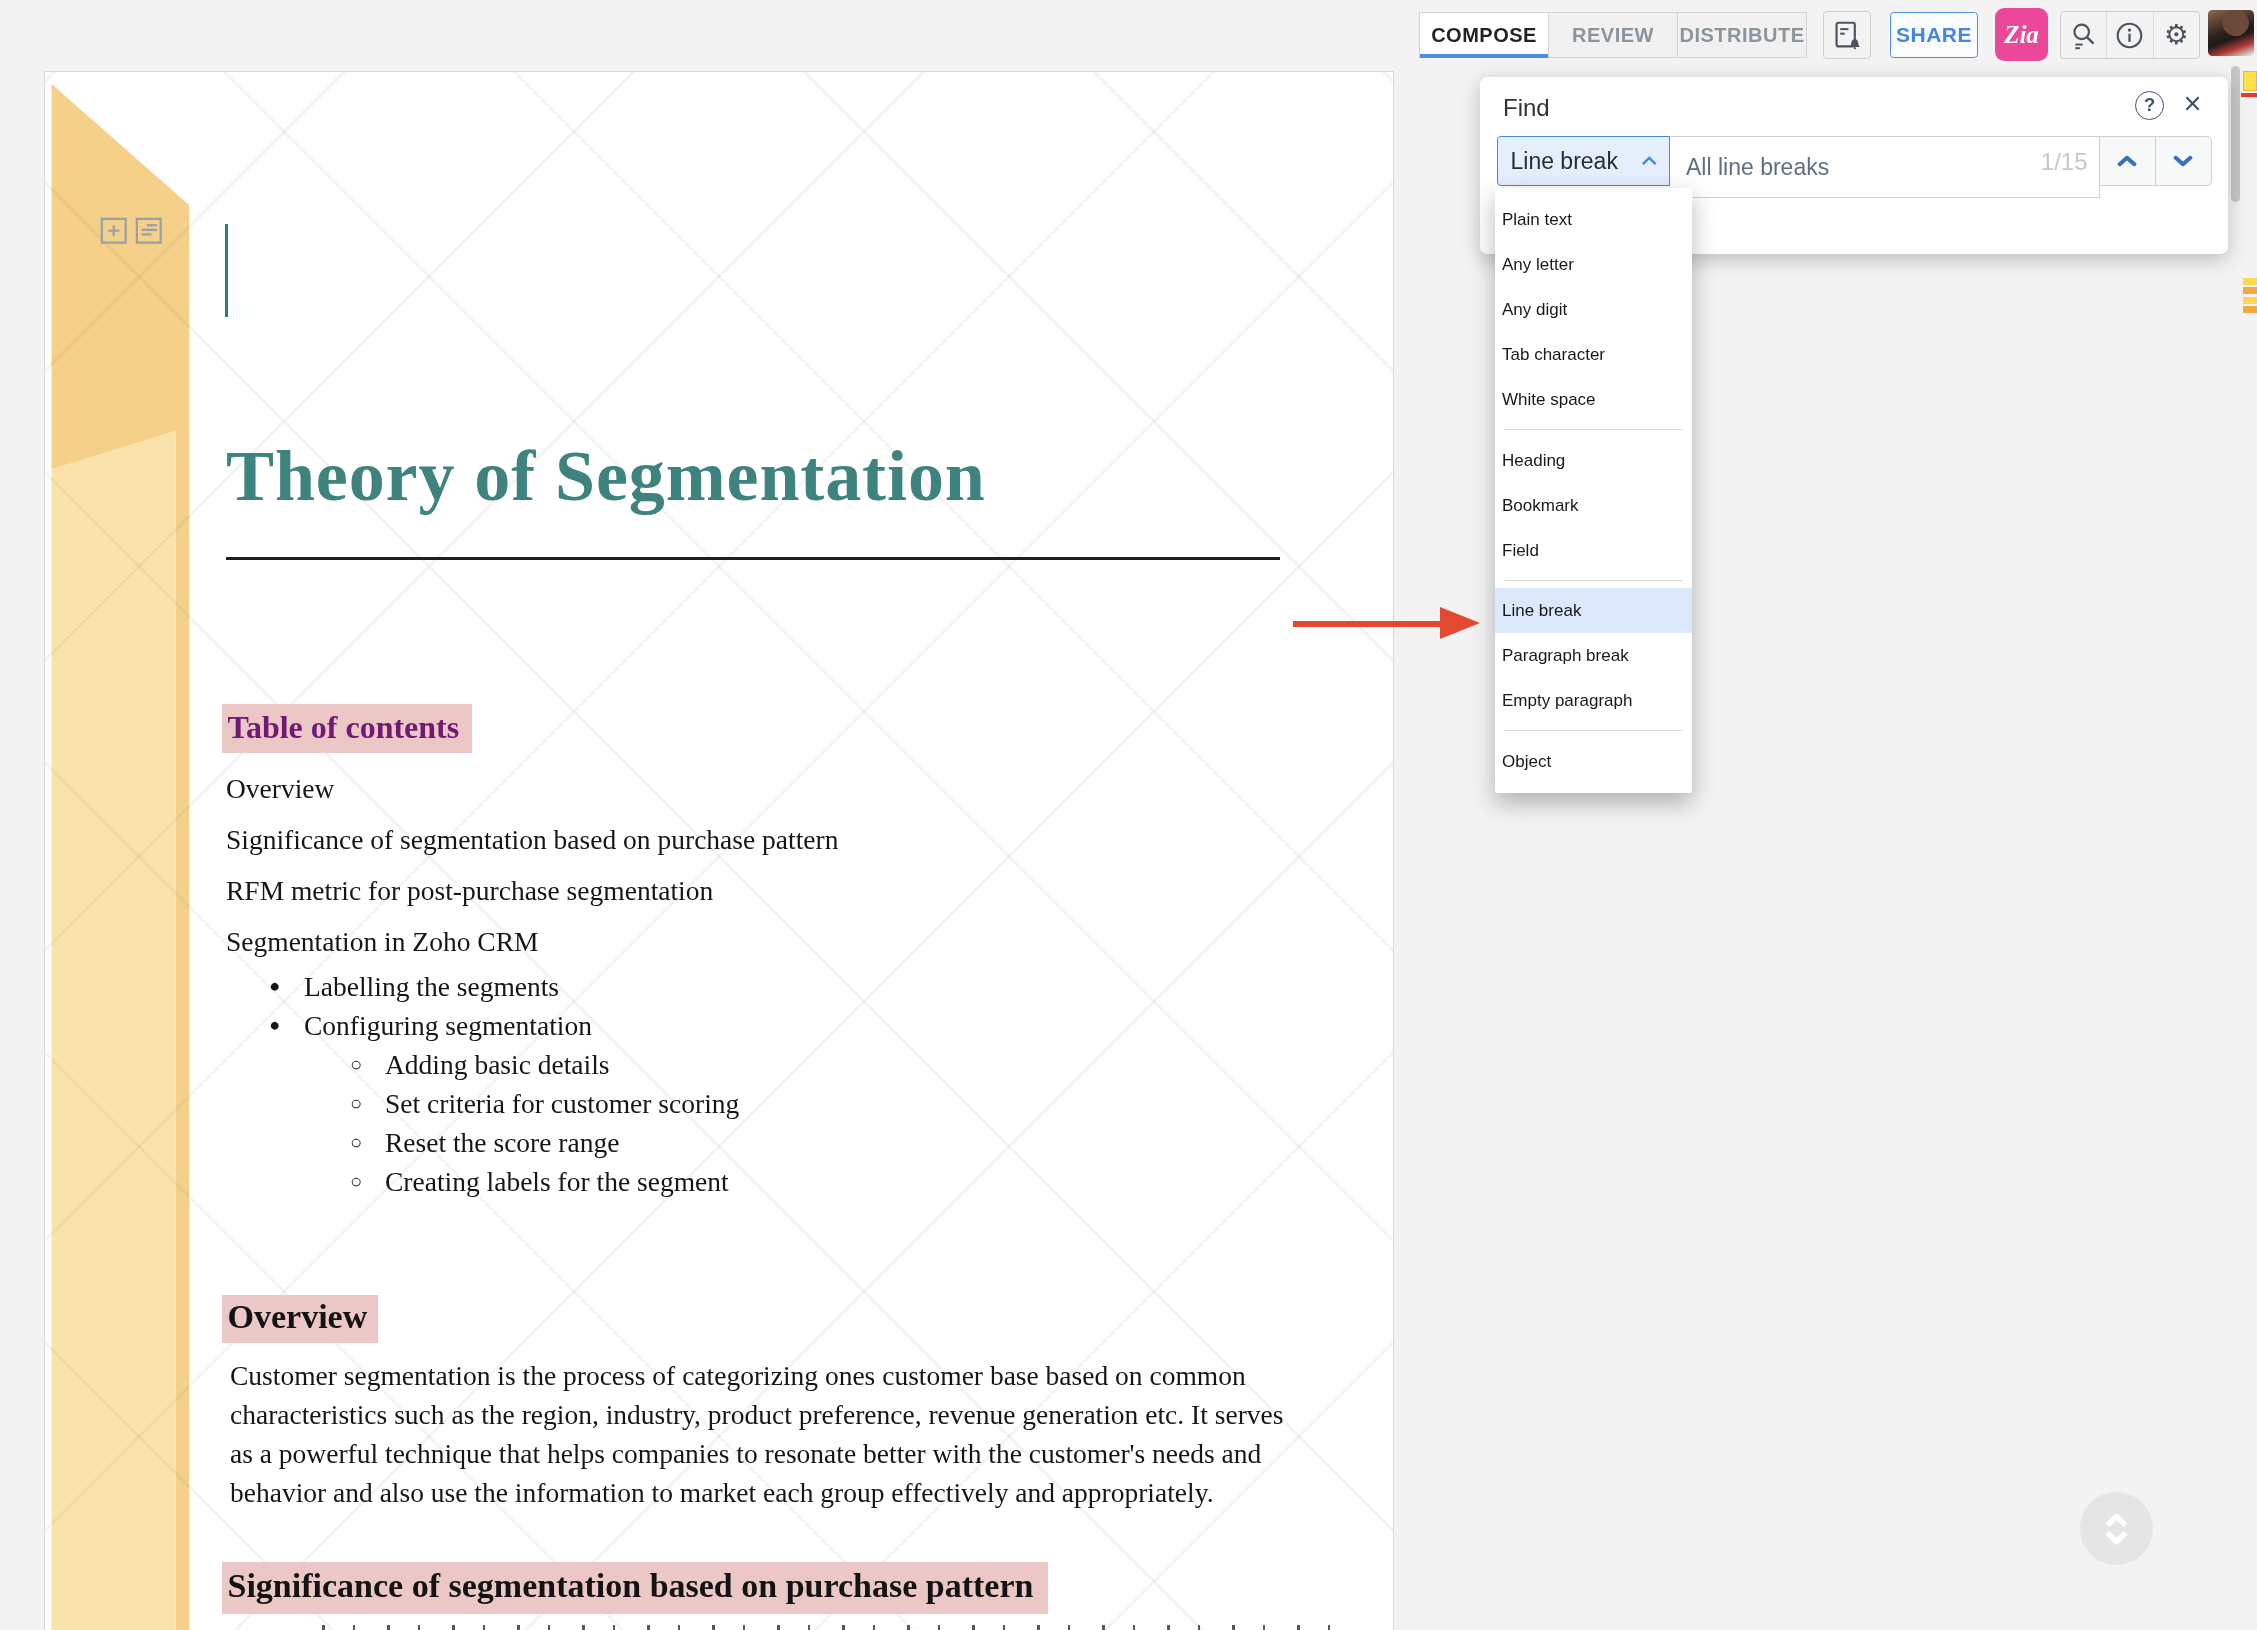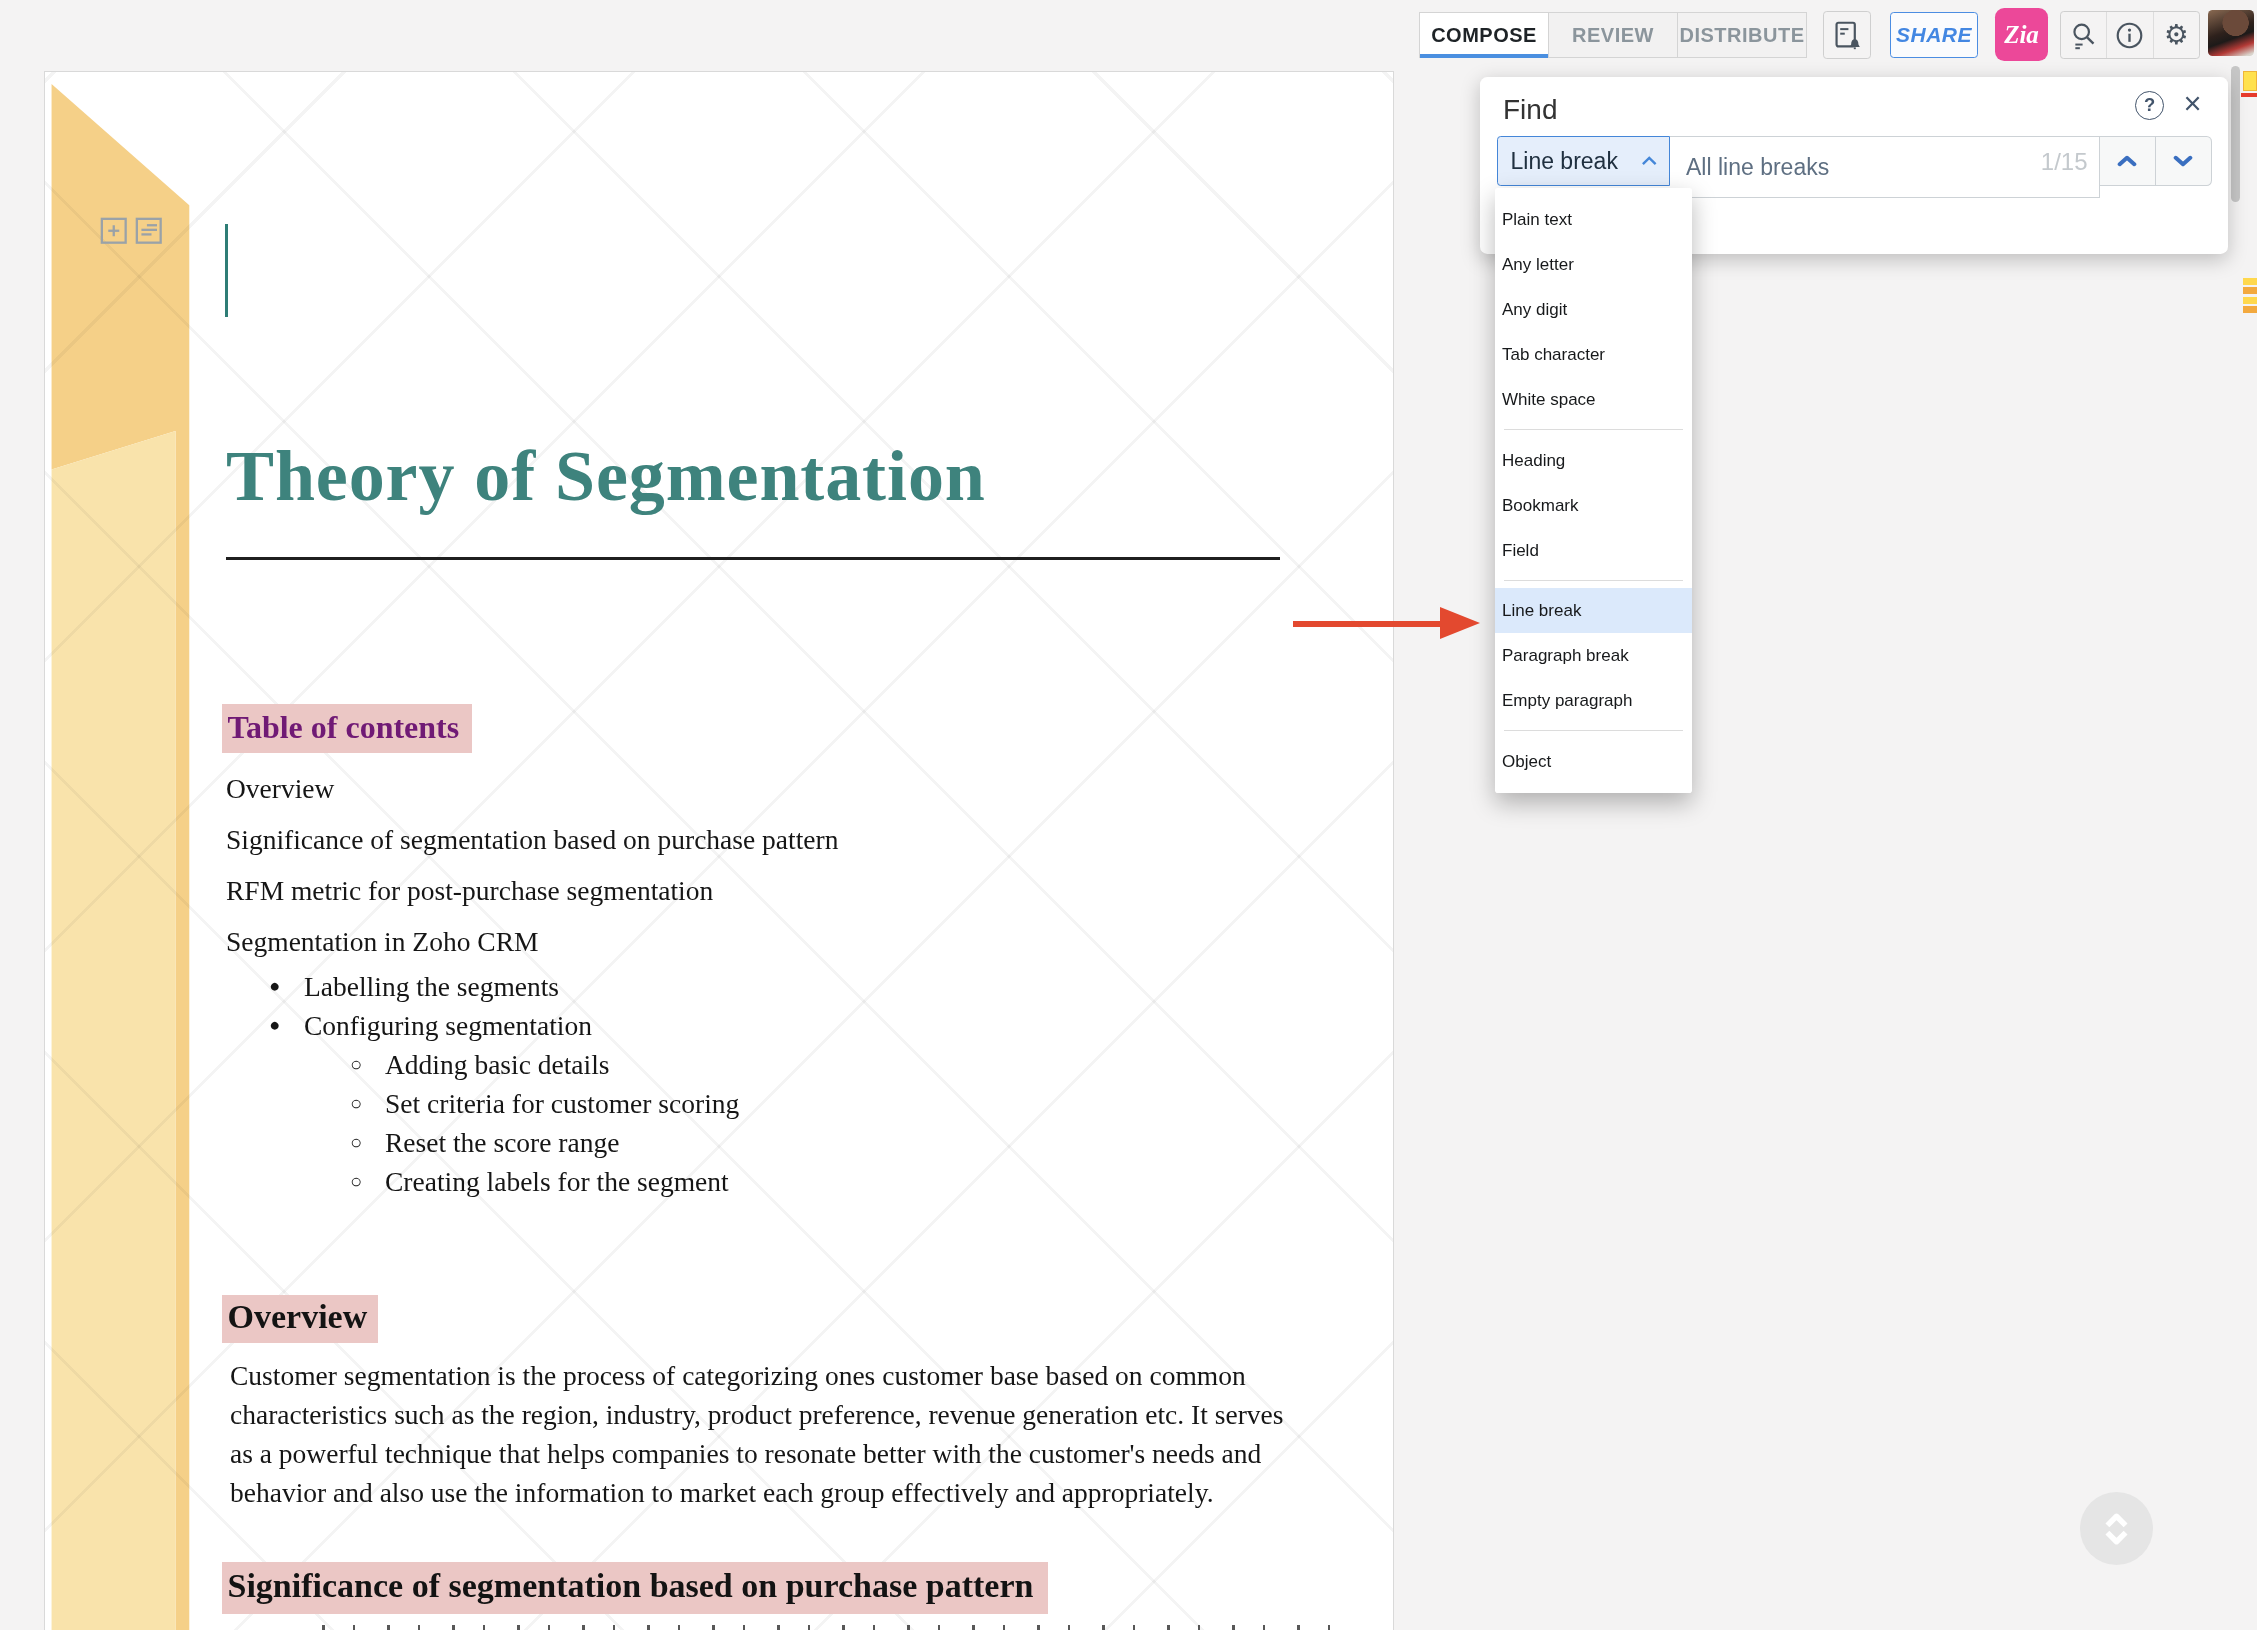--- a/index.html
+++ b/index.html
@@ -41,40 +41,40 @@
 
   
   .tabs{position:absolute;left:1419px;top:12px;display:flex;height:46px;
         border:0.9px solid #d4d4d4;box-sizing:border-box;justify-content:center;}
   .tab{position:relative;width:128px;display:flex;align-items:center;justify-content:center;
        background:#f2f1f1;color:#8b959c;font-weight:bold;font-size:20px;letter-spacing:0.5px;
        border-right:0.9px solid #d4d4d4;}
   .tab:last-child{border-right:none;}
   .tab.active{background:#ffffff;color:#1e2327;}
   .tab.active::after{content:"";position:absolute;left:0;right:0;bottom:-0.9px;height:3.7px;background:#4a8fe0;}
-  .toolbtn{position:absolute;box-sizing:border-box;display:flex;align-items:center;justify-content:center;font-style:italic;}
+  .toolbtn{position:absolute;box-sizing:border-box;display:flex;align-items:center;justify-content:center;}
   #btn-notify{left:1823px;top:11px;width:48px;height:48px;border:0.9px solid #cfcfcf;border-radius:3.7px;}
   #btn-share{left:1890px;top:12px;width:88px;height:46px;border:1.8px solid #4b8de2;border-radius:3.7px;
              background:#fafbfd;color:#4387e2;font-weight:bold;font-size:21px;letter-spacing:0.5px;}
   #btn-zia{left:1995px;top:8.3px;width:53px;height:53px;border-radius:9.2px;background:#ec4899;
            color:#fff;font:italic bold 25px "Liberation Serif",serif;}
   .icon-group{position:absolute;left:2060px;top:11px;width:140px;height:48px;display:flex;
               border:0.9px solid #cfcfcf;border-radius:3.7px;box-sizing:border-box;}
   .icon-cell{flex:1;display:flex;align-items:center;justify-content:center;border-right:0.9px solid #dddddd;}
   .icon-cell:last-child{border-right:none;}
   .gear-glyph{font-size:27.5px;color:#4a5560;line-height:1;}
   #avatar{position:absolute;left:2208px;top:10px;width:46px;height:46px;border-radius:4.6px;
      background:
        radial-gradient(circle at 60% 28%,#6b4a3a 0 30%,transparent 31%),
        linear-gradient(160deg,#8a6a52 0%,#2e211c 45%,#1d1a19 60%,#b33a36 78%,#d9d4cc 95%);}
 
   
   #find-panel{position:absolute;left:1480px;top:77px;width:748px;height:177px;background:#fff;
               border-radius:7.3px;box-shadow:0 5.5px 20px rgba(0,0,0,.22);z-index:30;}
-  #find-title{position:absolute;left:23px;top:16.5px;font-size:28px;color:#333;font-weight:500;}
+  #find-title{position:absolute;left:23px;top:16.5px;font-size:24px;color:#333;font-weight:500;}
   #find-help{position:absolute;right:64px;top:13.8px;width:29px;height:29px;border:1.8px solid #42546b;
              border-radius:50%;box-sizing:border-box;color:#42546b;font-size:18.4px;font-weight:bold;
              display:flex;align-items:center;justify-content:center;}
   #find-close{position:absolute;right:20px;top:11px;width:31px;height:31px;color:#42546b;font-size:31px;
               line-height:31px;text-align:center;font-weight:300;}
   .find-row{position:absolute;left:16.5px;top:59px;height:50px;display:flex;}
   #type-btn{width:173px;height:50px;background:#e5eefb;border:1.8px solid #4486d8;border-radius:3.7px 0 0 3.7px;
             box-sizing:border-box;display:flex;align-items:center;justify-content:space-between;
             padding:0 11px 0 13px;font-size:23px;color:#203040;}
   #query-box{position:relative;width:430px;height:62px;box-sizing:border-box;

